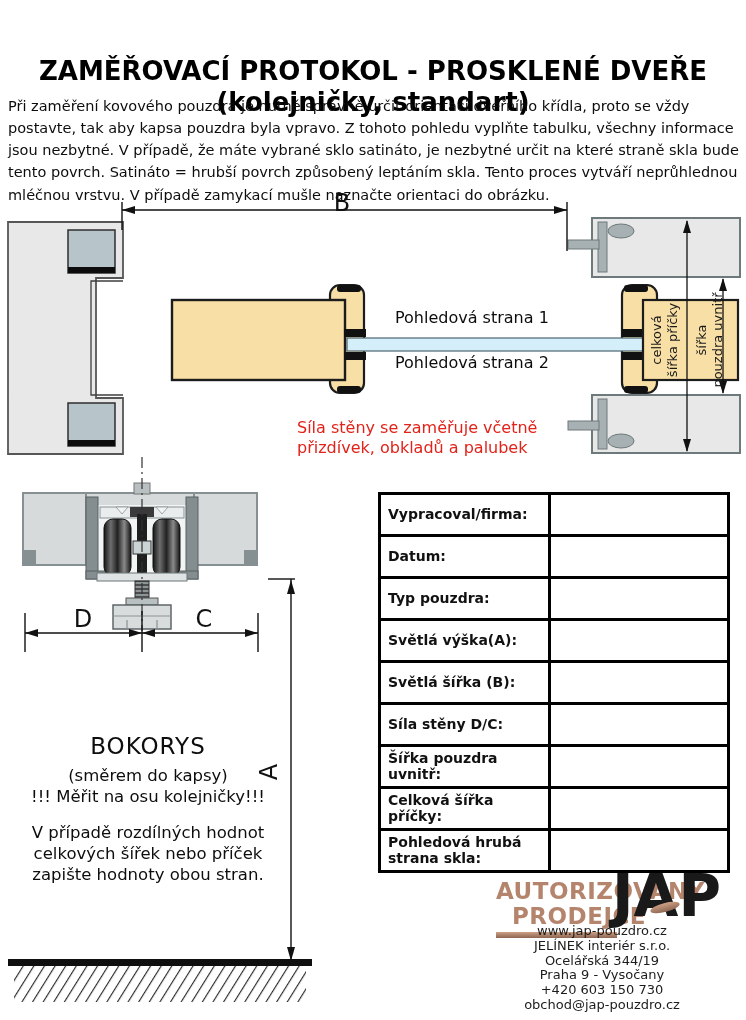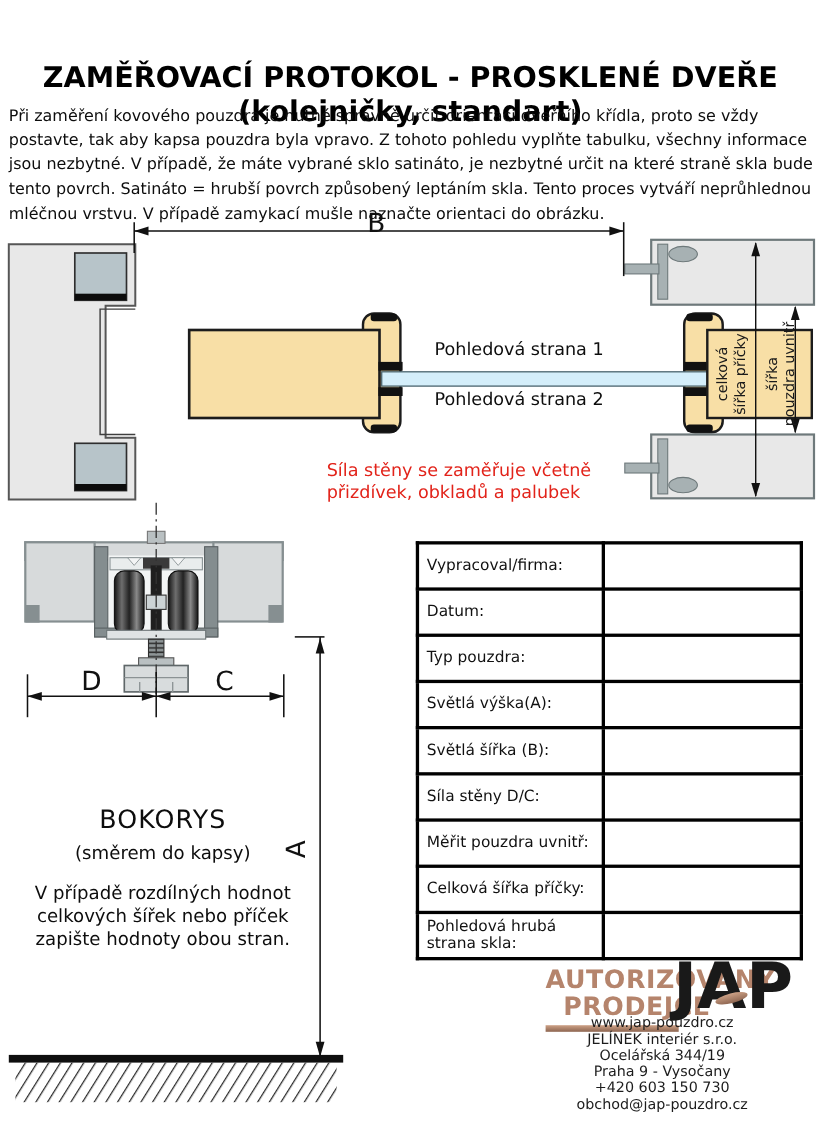--- a/index.html
+++ b/index.html
@@ -11,21 +11,21 @@
              font-weight:bold;font-size:26px;line-height:31px;color:#000;margin-top:48px;}
   .intro{position:absolute;left:8px;top:80px;width:733px;z-index:2;
          font-size:14.5px;line-height:22.3px;color:#0d0d0d;}
   .bokorys-block{position:absolute;left:6px;top:727px;width:284px;text-align:center;z-index:2;color:#0d0d0d;}
   .bokorys-title{font-size:23px;line-height:38px;letter-spacing:1px;}
   .bokorys-sub{font-size:16.5px;line-height:21px;}
   .bokorys-warn{font-size:16.5px;line-height:21px;}
   .bokorys-note{font-size:16.5px;line-height:21px;margin-top:15px;}
   table.form{position:absolute;left:378px;top:492px;z-index:2;border-collapse:collapse;width:352px;}
   table.form td{border:3px solid #000;height:35px;vertical-align:middle;}
-  td.flabel{width:159px;font-weight:normal;font-size:14px;line-height:16px;padding:1px 3px 3px 7px;}
+  td.flabel{width:159px;font-weight:bold;font-size:14px;line-height:16px;padding:1px 3px 3px 7px;}
   td.fvalue{width:193px;background:#fff;}
   .badge{position:absolute;left:496px;top:851px;z-index:2;color:#b5846c;font-weight:bold;}
   .badge-l1{font-size:23px;line-height:25px;letter-spacing:0.5px;margin-top:28px;}
   .badge-l2{font-size:23px;line-height:25px;letter-spacing:0.5px;margin-left:16px;}
   .copper-bar{width:121px;height:6px;margin-top:3px;
               background:linear-gradient(180deg,#cda186 0%,#8d6550 100%);}
   .jap-logo{position:absolute;left:612px;top:866px;z-index:2;font-weight:bold;font-size:58px;
             line-height:60px;color:#191919;letter-spacing:0;}
   .jap-swoosh{position:absolute;left:650px;top:903px;width:30px;height:9px;z-index:3;
               border-radius:50%;transform:rotate(-14deg);
@@ -187,20 +187,21 @@
   <div class="doc-title">
     <div>ZAMĚŘOVACÍ PROTOKOL - PROSKLENÉ DVEŘE</div>
     <div>(kolejničky, standart)</div>
   </div>
 
   <p class="intro">Při zaměření kovového pouzdra je nutné správně určit orientaci dveřního křídla, proto se vždy postavte, tak aby kapsa pouzdra byla vpravo. Z tohoto pohledu vyplňte tabulku, všechny informace jsou nezbytné. V případě, že máte vybrané sklo satináto, je nezbytné určit na které straně skla bude tento povrch. Satináto = hrubší povrch způsobený leptáním skla. Tento proces vytváří neprůhlednou mléčnou vrstvu. V případě zamykací mušle naznačte orientaci do obrázku.</p>
 
   <div class="bokorys-block">
     <div class="bokorys-title">BOKORYS</div>
     <div class="bokorys-sub">(směrem do kapsy)</div>
+    <div class="bokorys-warn">!!! Měřit na osu kolejničky!!!</div>
     <div class="bokorys-note">V případě rozdílných hodnot celkových šířek nebo příček zapište hodnoty obou stran.</div>
   </div>
 
   <table class="form">
     <tbody>
       <tr>
         <td class="flabel">Vypracoval/firma:</td>
         <td class="fvalue"></td>
       </tr>
       <tr>
@@ -217,21 +218,21 @@
       </tr>
       <tr>
         <td class="flabel">Světlá šířka (B):</td>
         <td class="fvalue"></td>
       </tr>
       <tr>
         <td class="flabel">Síla stěny D/C:</td>
         <td class="fvalue"></td>
       </tr>
       <tr>
-        <td class="flabel">Měřit pouzdra uvnitř:</td>
+        <td class="flabel">Šířka pouzdra uvnitř:</td>
         <td class="fvalue"></td>
       </tr>
       <tr>
         <td class="flabel">Celková šířka příčky:</td>
         <td class="fvalue"></td>
       </tr>
       <tr>
         <td class="flabel">Pohledová hrubá strana skla:</td>
         <td class="fvalue"></td>
       </tr>

